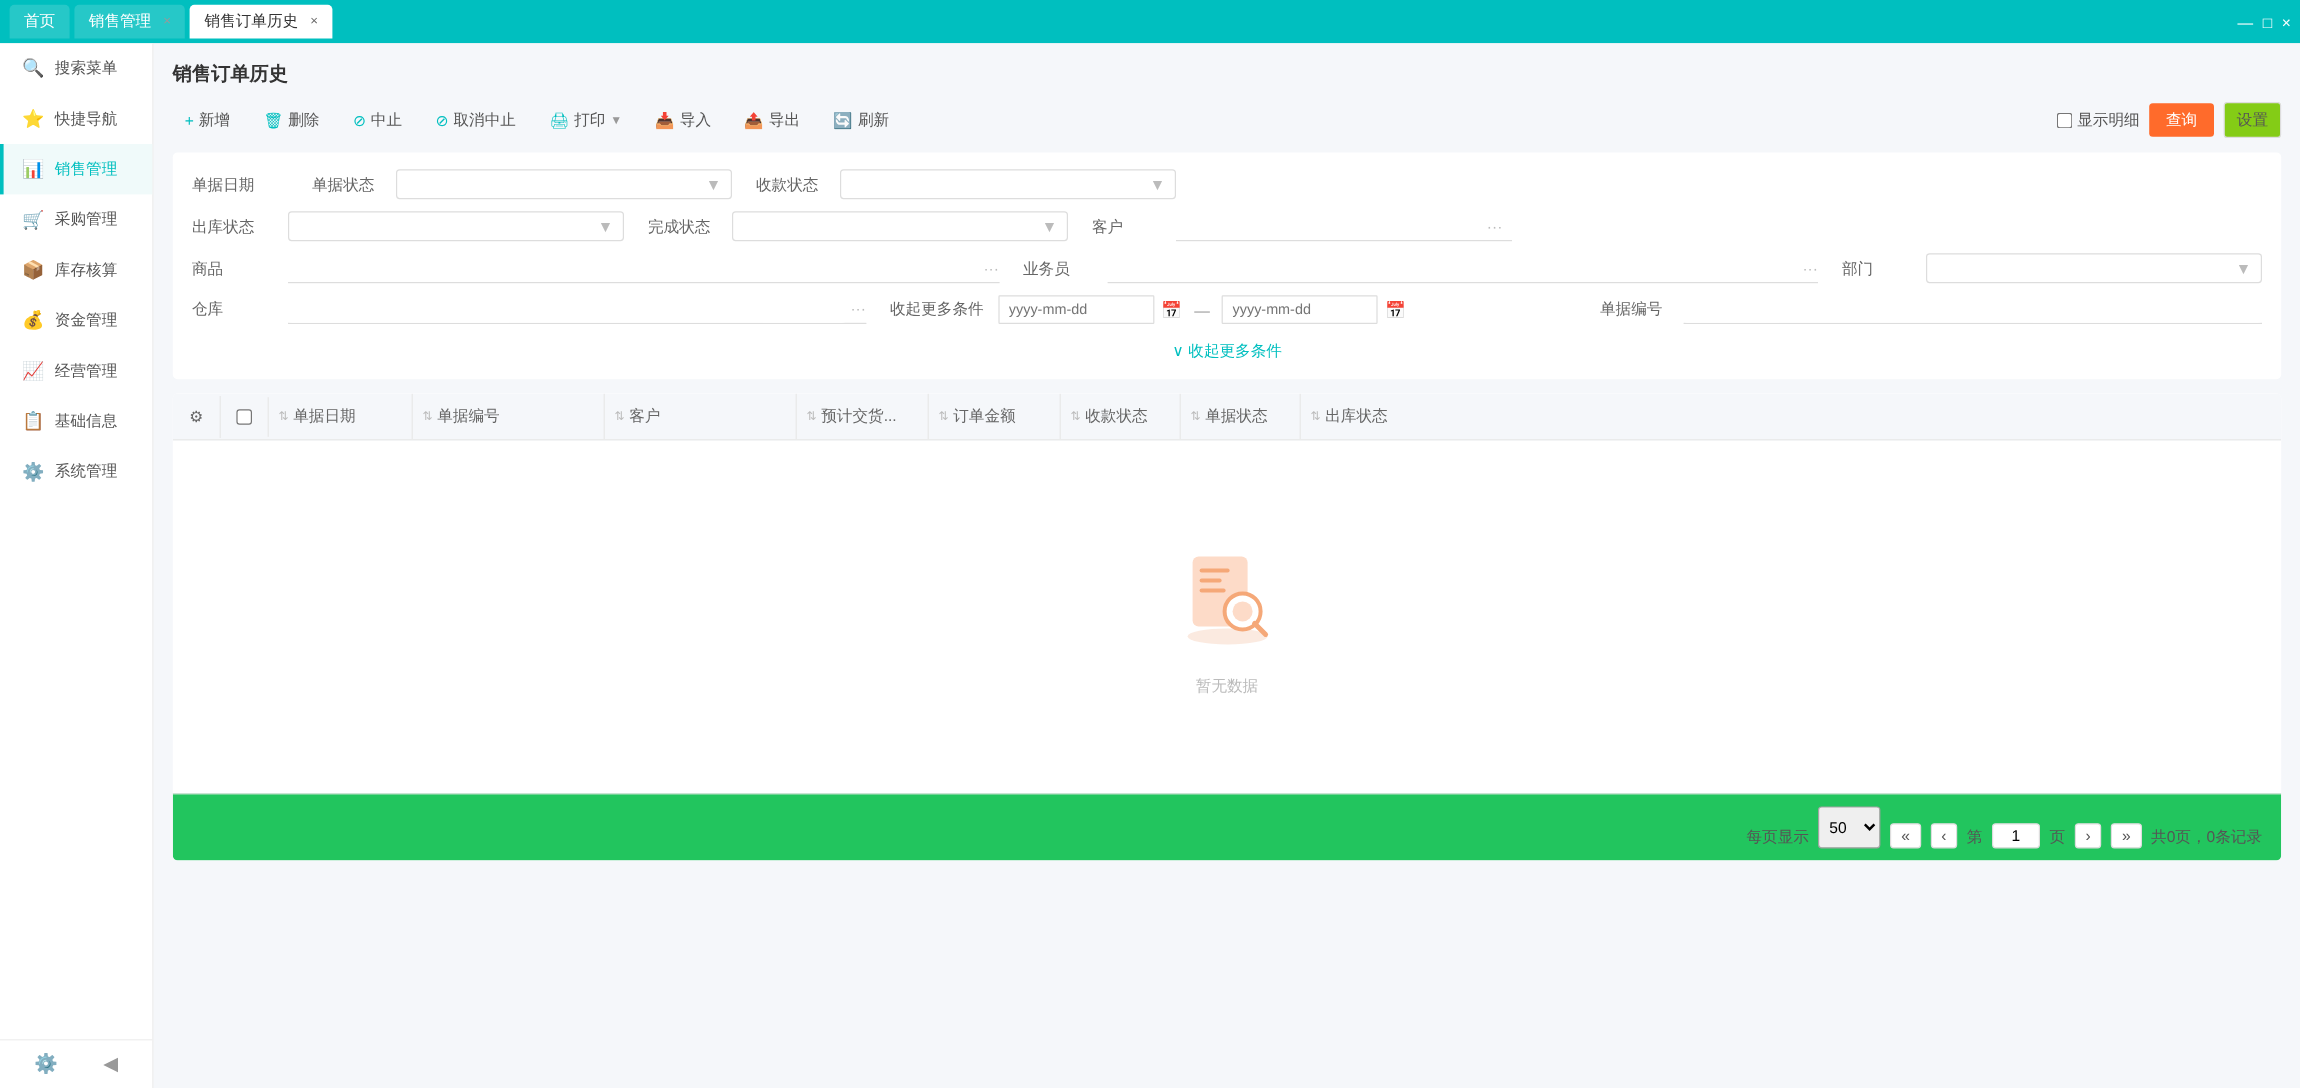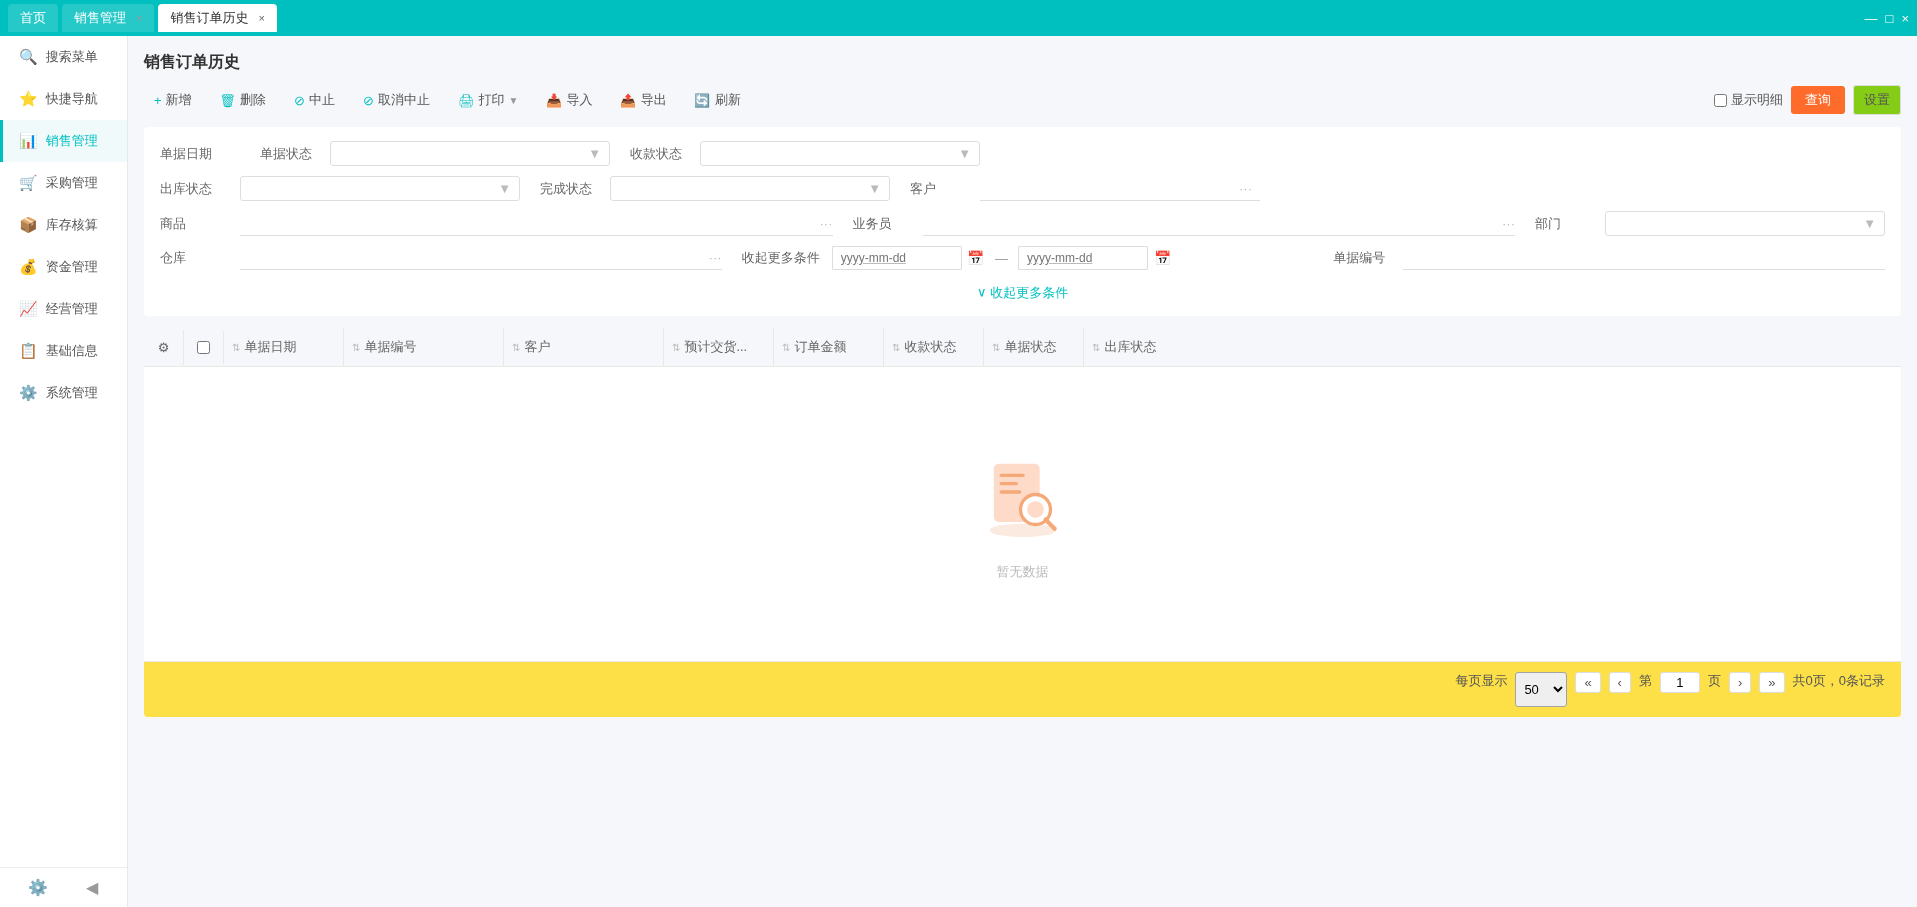--- a/index.html
+++ b/index.html
@@ -218,21 +218,20 @@
       outline: none;
     }
     .filter-date-input {
       border: 1px solid #ddd;
       border-radius: 1px;
       padding: 4px 8px;
       color: #bbb;
       background: #fff;
       width: 130px;
       font-size: 12px;
-      text-decoration: underline;
     }
     .filter-date-sep { color: #999; margin: 0 4px; }
     .filter-dots {
       color: #bbb;
       cursor: pointer;
       margin-left: 4px;
     }
     .collapse-more {
       text-align: center;
       color: #00bfbf;
@@ -295,25 +294,25 @@
     }
     .empty-icon {
       width: 100px;
       height: 100px;
       margin-bottom: 16px;
     }
     .empty-text { font-size: 13px; color: #bbb; }
 
     
     .pagination {
-      background: #fde047;
+      background: #22c55e;
       border-top: 1px solid #e8e8e8;
       padding: 10px 16px;
       display: flex;
-      align-items: flex-start;
+      align-items: flex-end;
       justify-content: flex-end;
       gap: 8px;
       font-size: 13px;
       color: #555;
     }
     .pagination-select {
       border: 1px solid #a3a3a3;
       border-radius: 3px;
       padding: 8px 4px;
       font-size: 13px;

